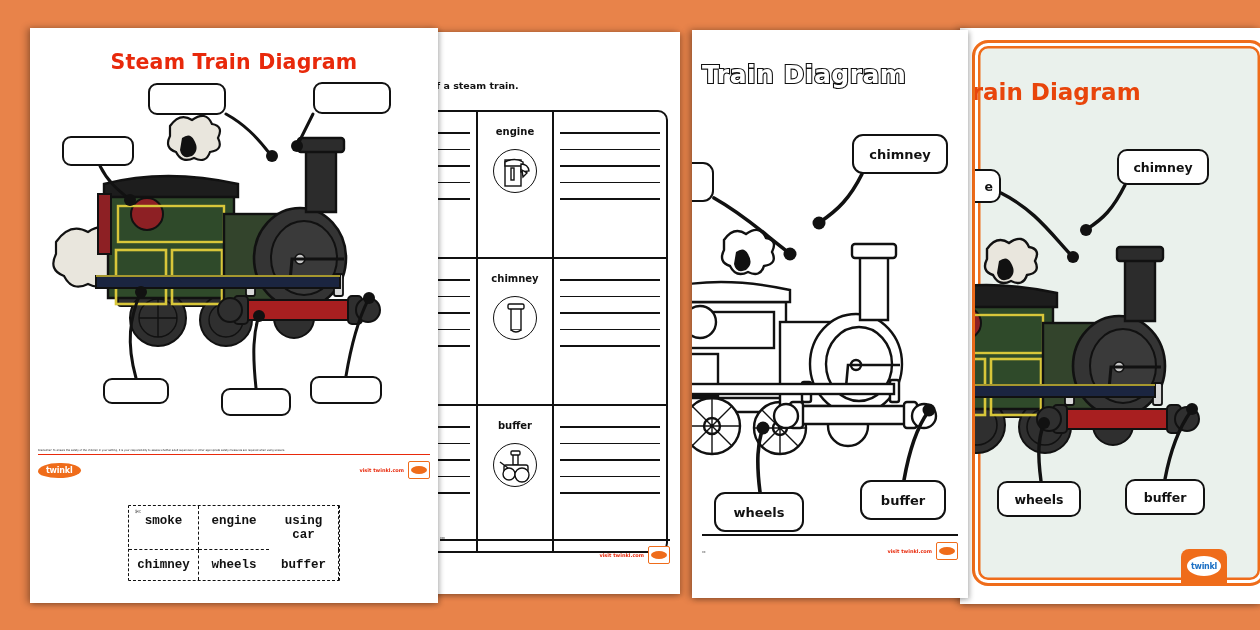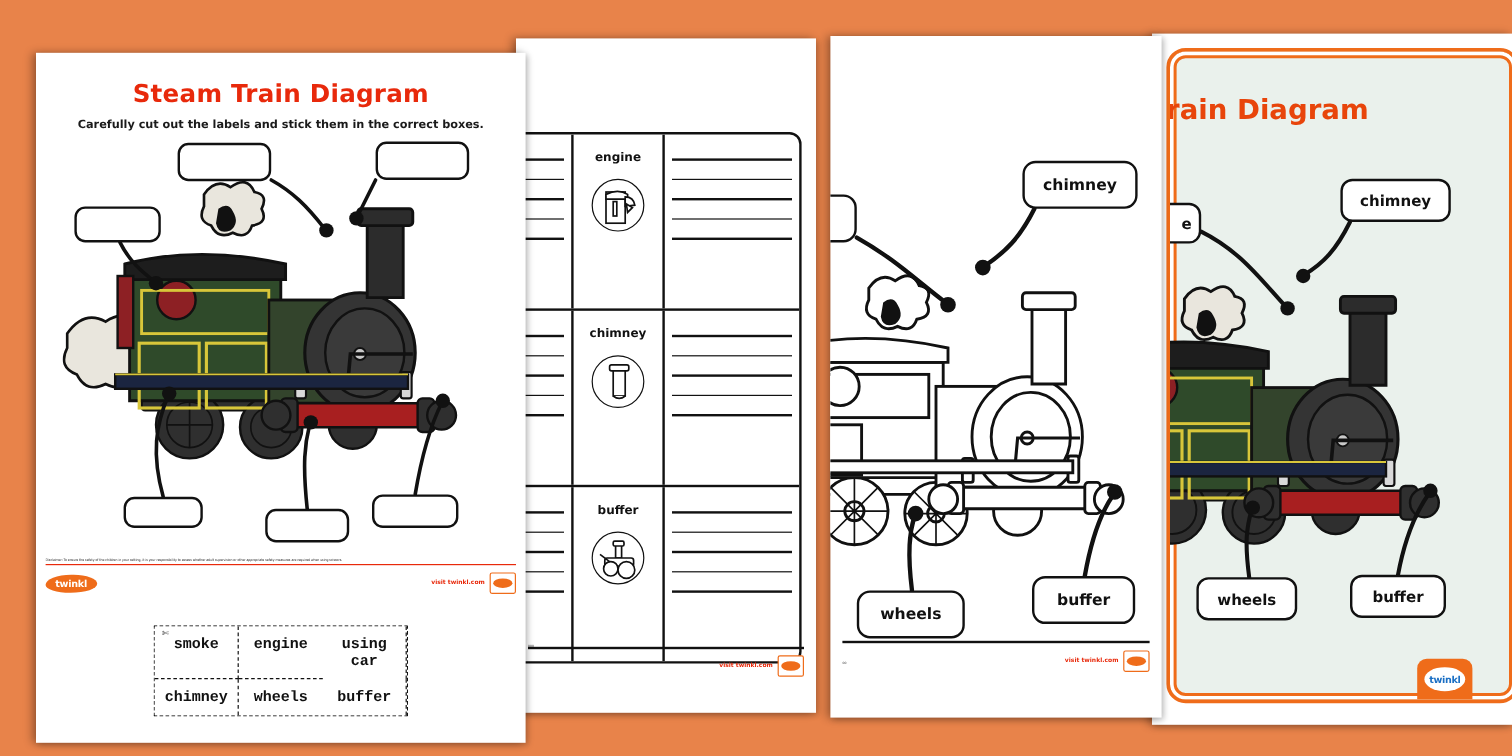--- a/index.html
+++ b/index.html
@@ -14,21 +14,21 @@
 
   
   .sheet {
     position: absolute;
     background: #ffffff;
     box-shadow: -3px 0 7px rgba(0,0,0,0.30), 2px 2px 5px rgba(0,0,0,0.22);
     overflow: hidden;
   }
 
   
-  #page1 { left: 30px; top: 44px; width: 408px; height: 575px; z-index: 40; }
+  #page1 { left: 30px; top: 28px; width: 408px; height: 575px; z-index: 40; }
   .p1-title {
     text-align: center; color: #e8290b;
     font-family: "DejaVu Sans", sans-serif;
     font-weight: bold; font-size: 20.5px; letter-spacing: .2px;
     margin-top: 22px;
   }
   .p1-sub {
     text-align: center; color: #1a1a1a;
     font-size: 9.4px; font-weight: 600; margin-top: 9px;
   }
@@ -246,20 +246,21 @@
         </svg>
       </div>
 
       <div class="p4-logo">
         <div class="cl">twinkl</div>
       </div>
     </div>
   </div>
 
   <div class="sheet" id="page3">
+    <div class="p3-title">Train Diagram</div>
 
     <div class="lbl-bw" style="left:-38px; top:132px; width:60px; height:40px;"></div>
 
     <div class="lbl-bw" style="left:160px; top:104px; width:96px; height:40px;">
       <span>chimney</span>
     </div>
 
     <div class="lbl-bw" style="left:22px; top:462px; width:90px; height:40px;">
       <span>wheels</span>
     </div>
@@ -325,20 +326,21 @@
           <span class="visit">visit twinkl.com</span>
           <span class="twinkl-stamp">
             <span class="cloud"></span>
           </span>
         </div>
       </div>
     </div>
   </div>
 
   <div class="sheet" id="page2">
+    <div class="p2-head">f a steam train.</div>
 
     <div class="p2-tablewrap">
       <div class="p2-table">
 
         <div class="p2-row">
           <div class="p2-cell">
             <div class="lines">
               <i></i>
                 <i></i>
                 <i></i>
@@ -444,21 +446,20 @@
         <span class="visit">visit twinkl.com</span>
         <span class="twinkl-stamp">
           <span class="cloud"></span>
         </span>
       </div>
     </div>
   </div>
 
   <div class="sheet" id="page1">
     <div class="p1-title">Steam Train Diagram</div>
-    <div class="p1-sub">Carefully cut out the labels and stick them in the correct boxes.</div>
 
     <div class="p1-canvas">
 
       <div class="lbl-blank" style="left:118px; top:5px;  width:78px; height:32px;"></div>
       <div class="lbl-blank" style="left:283px; top:4px;  width:78px; height:32px;"></div>
       <div class="lbl-blank" style="left:32px;  top:58px; width:72px; height:30px;"></div>
       <div class="lbl-blank" style="left:73px;  top:300px;width:66px; height:26px;"></div>
       <div class="lbl-blank" style="left:191px; top:310px;width:70px; height:28px;"></div>
       <div class="lbl-blank" style="left:280px; top:298px;width:72px; height:28px;"></div>
 

